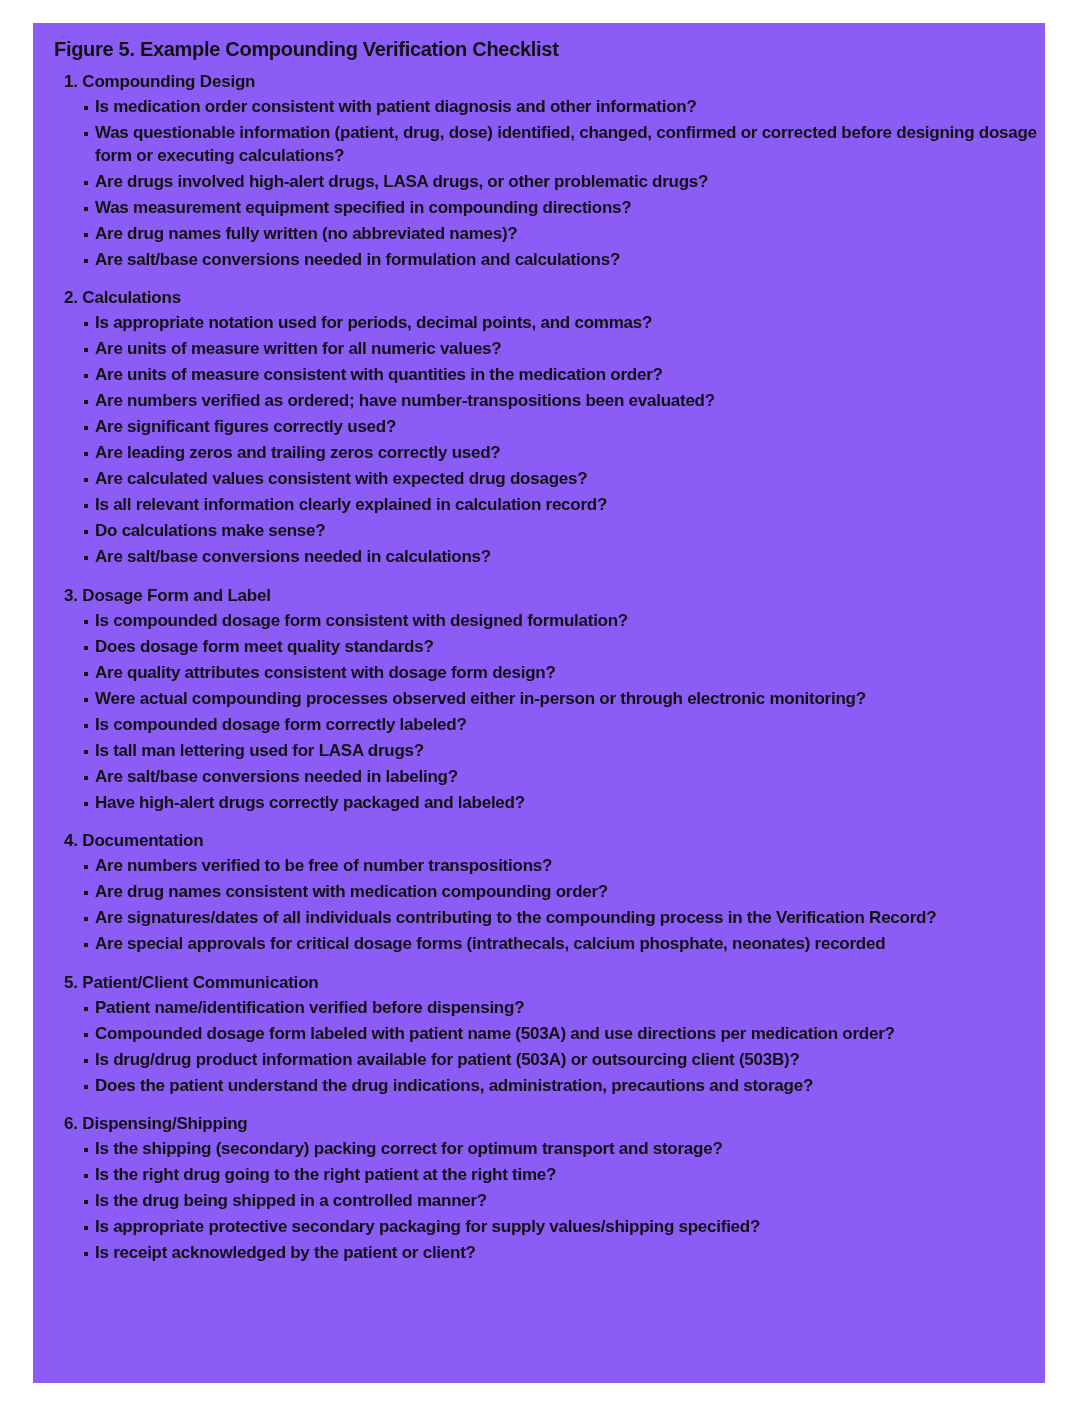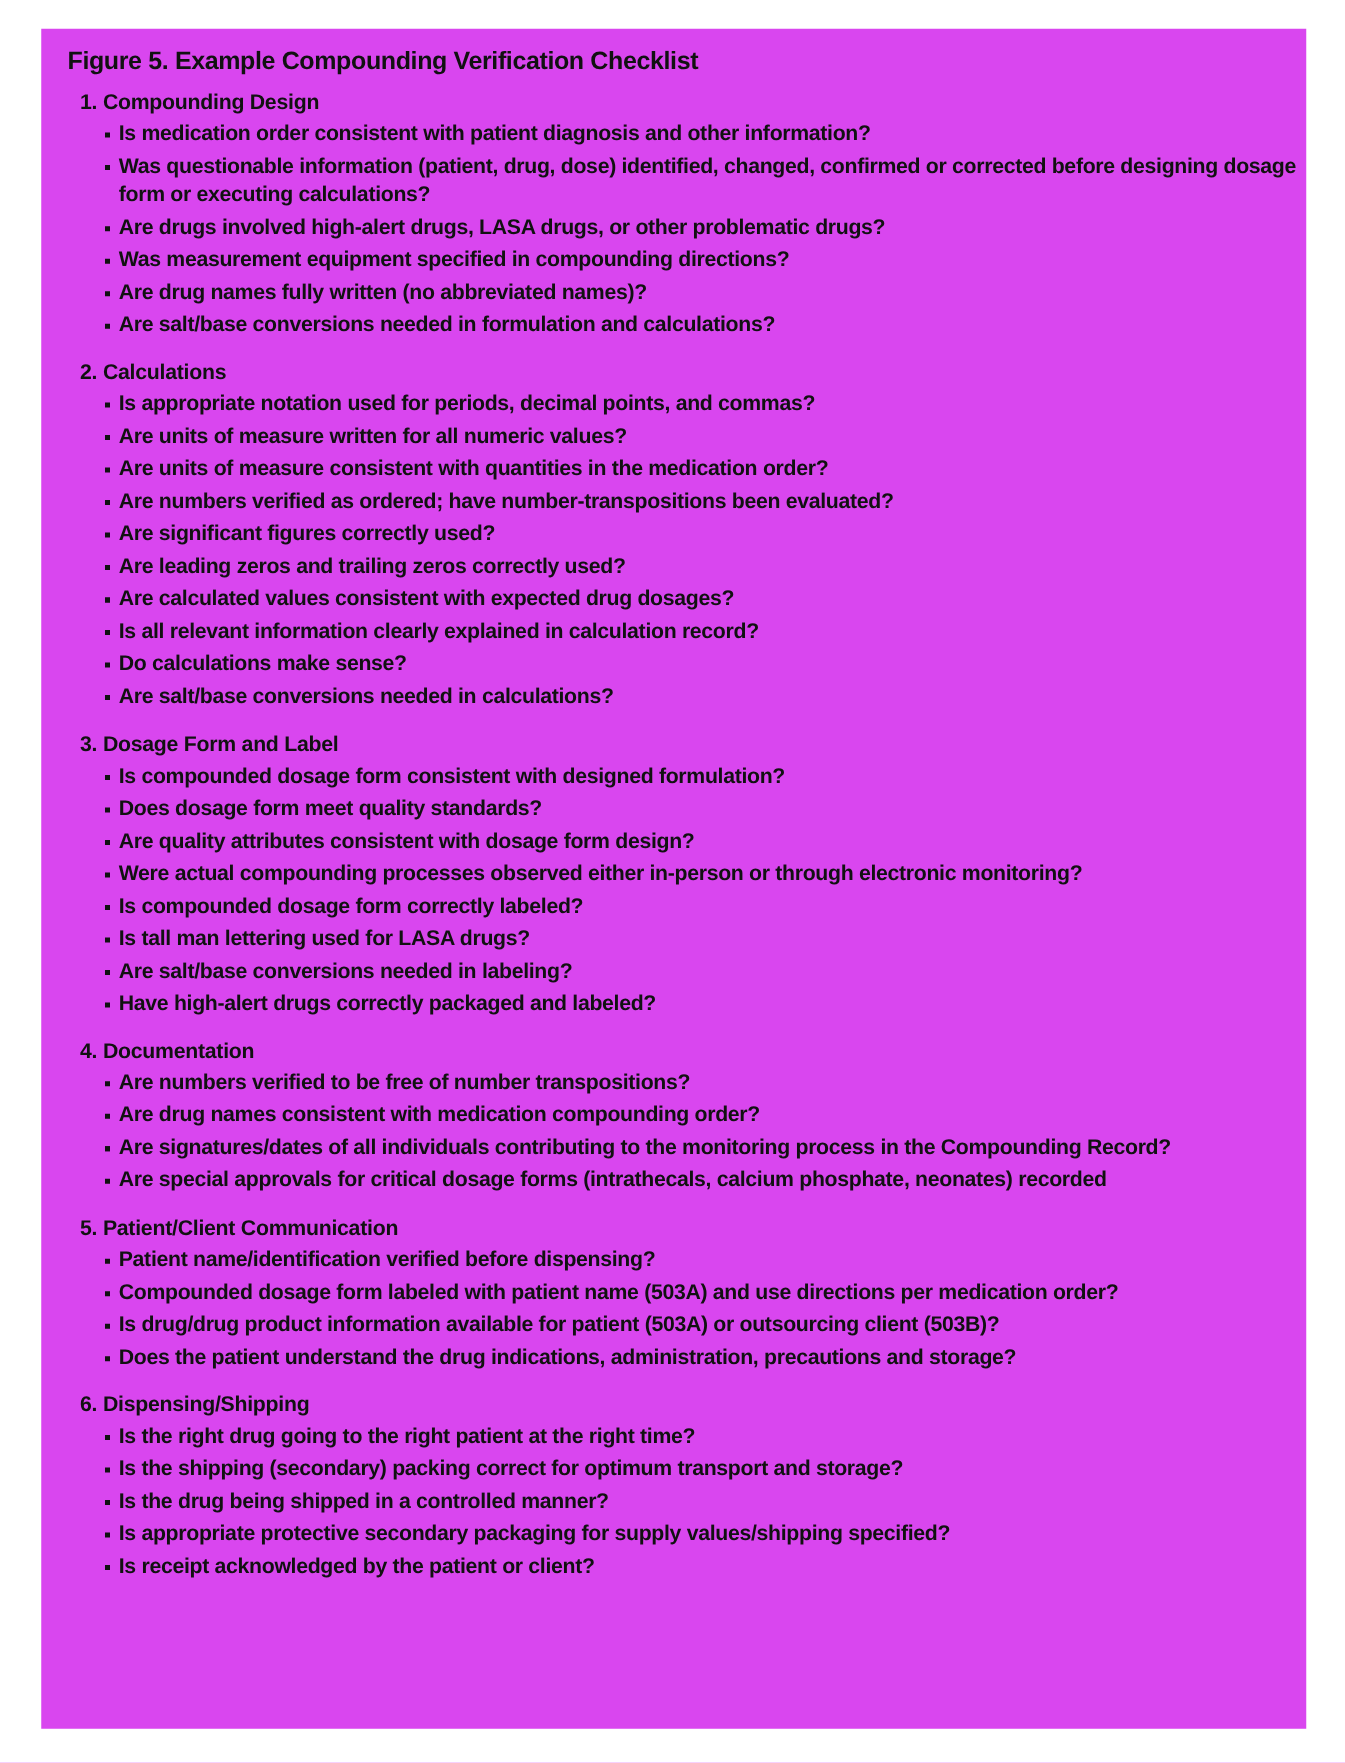--- a/index.html
+++ b/index.html
@@ -1,19 +1,19 @@
 <!DOCTYPE html>
 <html><head>
 <meta charset="utf-8">
 <style>
   html, body { margin: 0; padding: 0; background: #ffffff; }
   body { width: 1076px; height: 1410px; position: relative; font-family: "Liberation Sans", sans-serif; color: #111111; }
   .panel {
     position: absolute; left: 33px; top: 23px; width: 1012px; height: 1360px;
-    background: #d946ef;
+    background: #8b5cf6;
   }
   .title {
     position: absolute; left: 21px; top: 14px;
     font-size: 20px; font-weight: bold; letter-spacing: -0.3px; line-height: 24px;
   }
   .sections { position: absolute; left: 31px; top: 47px; width: 985px; }
   .section { margin-bottom: 15px; }
   .section-head {
     font-size: 17px; font-weight: bold; line-height: 24px; height: 24px;
     letter-spacing: -0.2px; margin-bottom: 2px;
@@ -73,37 +73,37 @@
           <li class="item"><span class="bullet"></span><span>Are salt/base conversions needed in labeling?</span></li>
           <li class="item"><span class="bullet"></span><span>Have high-alert drugs correctly packaged and labeled?</span></li>
         </ul>
       </div>
       <div class="section">
         <div class="section-head">4. Documentation</div>
         <ul class="items">
           <li class="item"><span class="bullet"></span><span>Are numbers verified to be free of number transpositions?</span></li>
           <li class="item"><span class="bullet"></span><span>Are drug names consistent with medication compounding order?</span></li>
           <li class="item"><span class="bullet"></span></li>
-          <li class="item"><span class="bullet"></span><span>Are signatures/dates of all individuals contributing to the monitoring process in the Compounding Record?</span></li>
+          <li class="item"><span class="bullet"></span><span>Are signatures/dates of all individuals contributing to the compounding process in the Verification Record?</span></li>
           <li class="item"><span class="bullet"></span><span>Are special approvals for critical dosage forms (intrathecals, calcium phosphate, neonates) recorded</span></li>
         </ul>
       </div>
       <div class="section">
         <div class="section-head">5. Patient/Client Communication</div>
         <ul class="items">
           <li class="item"><span class="bullet"></span><span>Patient name/identification verified before dispensing?</span></li>
           <li class="item"><span class="bullet"></span><span>Compounded dosage form labeled with patient name (503A) and use directions per medication order?</span></li>
           <li class="item"><span class="bullet"></span><span>Is drug/drug product information available for patient (503A) or outsourcing client (503B)?</span></li>
           <li class="item"><span class="bullet"></span><span>Does the patient understand the drug indications, administration, precautions and storage?</span></li>
         </ul>
       </div>
       <div class="section">
         <div class="section-head">6. Dispensing/Shipping</div>
         <ul class="items">
+          <li class="item"><span class="bullet"></span><span>Is the shipping (secondary) packing correct for optimum transport and storage?</span></li>
           <li class="item"><span class="bullet"></span><span>Is the right drug going to the right patient at the right time?</span></li>
-          <li class="item"><span class="bullet"></span><span>Is the shipping (secondary) packing correct for optimum transport and storage?</span></li>
           <li class="item"><span class="bullet"></span><span>Is the drug being shipped in a controlled manner?</span></li>
           <li class="item"><span class="bullet"></span><span>Is appropriate protective secondary packaging for supply values/shipping specified?</span></li>
           <li class="item"><span class="bullet"></span><span>Is receipt acknowledged by the patient or client?</span></li>
         </ul>
       </div>
     </div>
 </div>
 
 </body></html>

